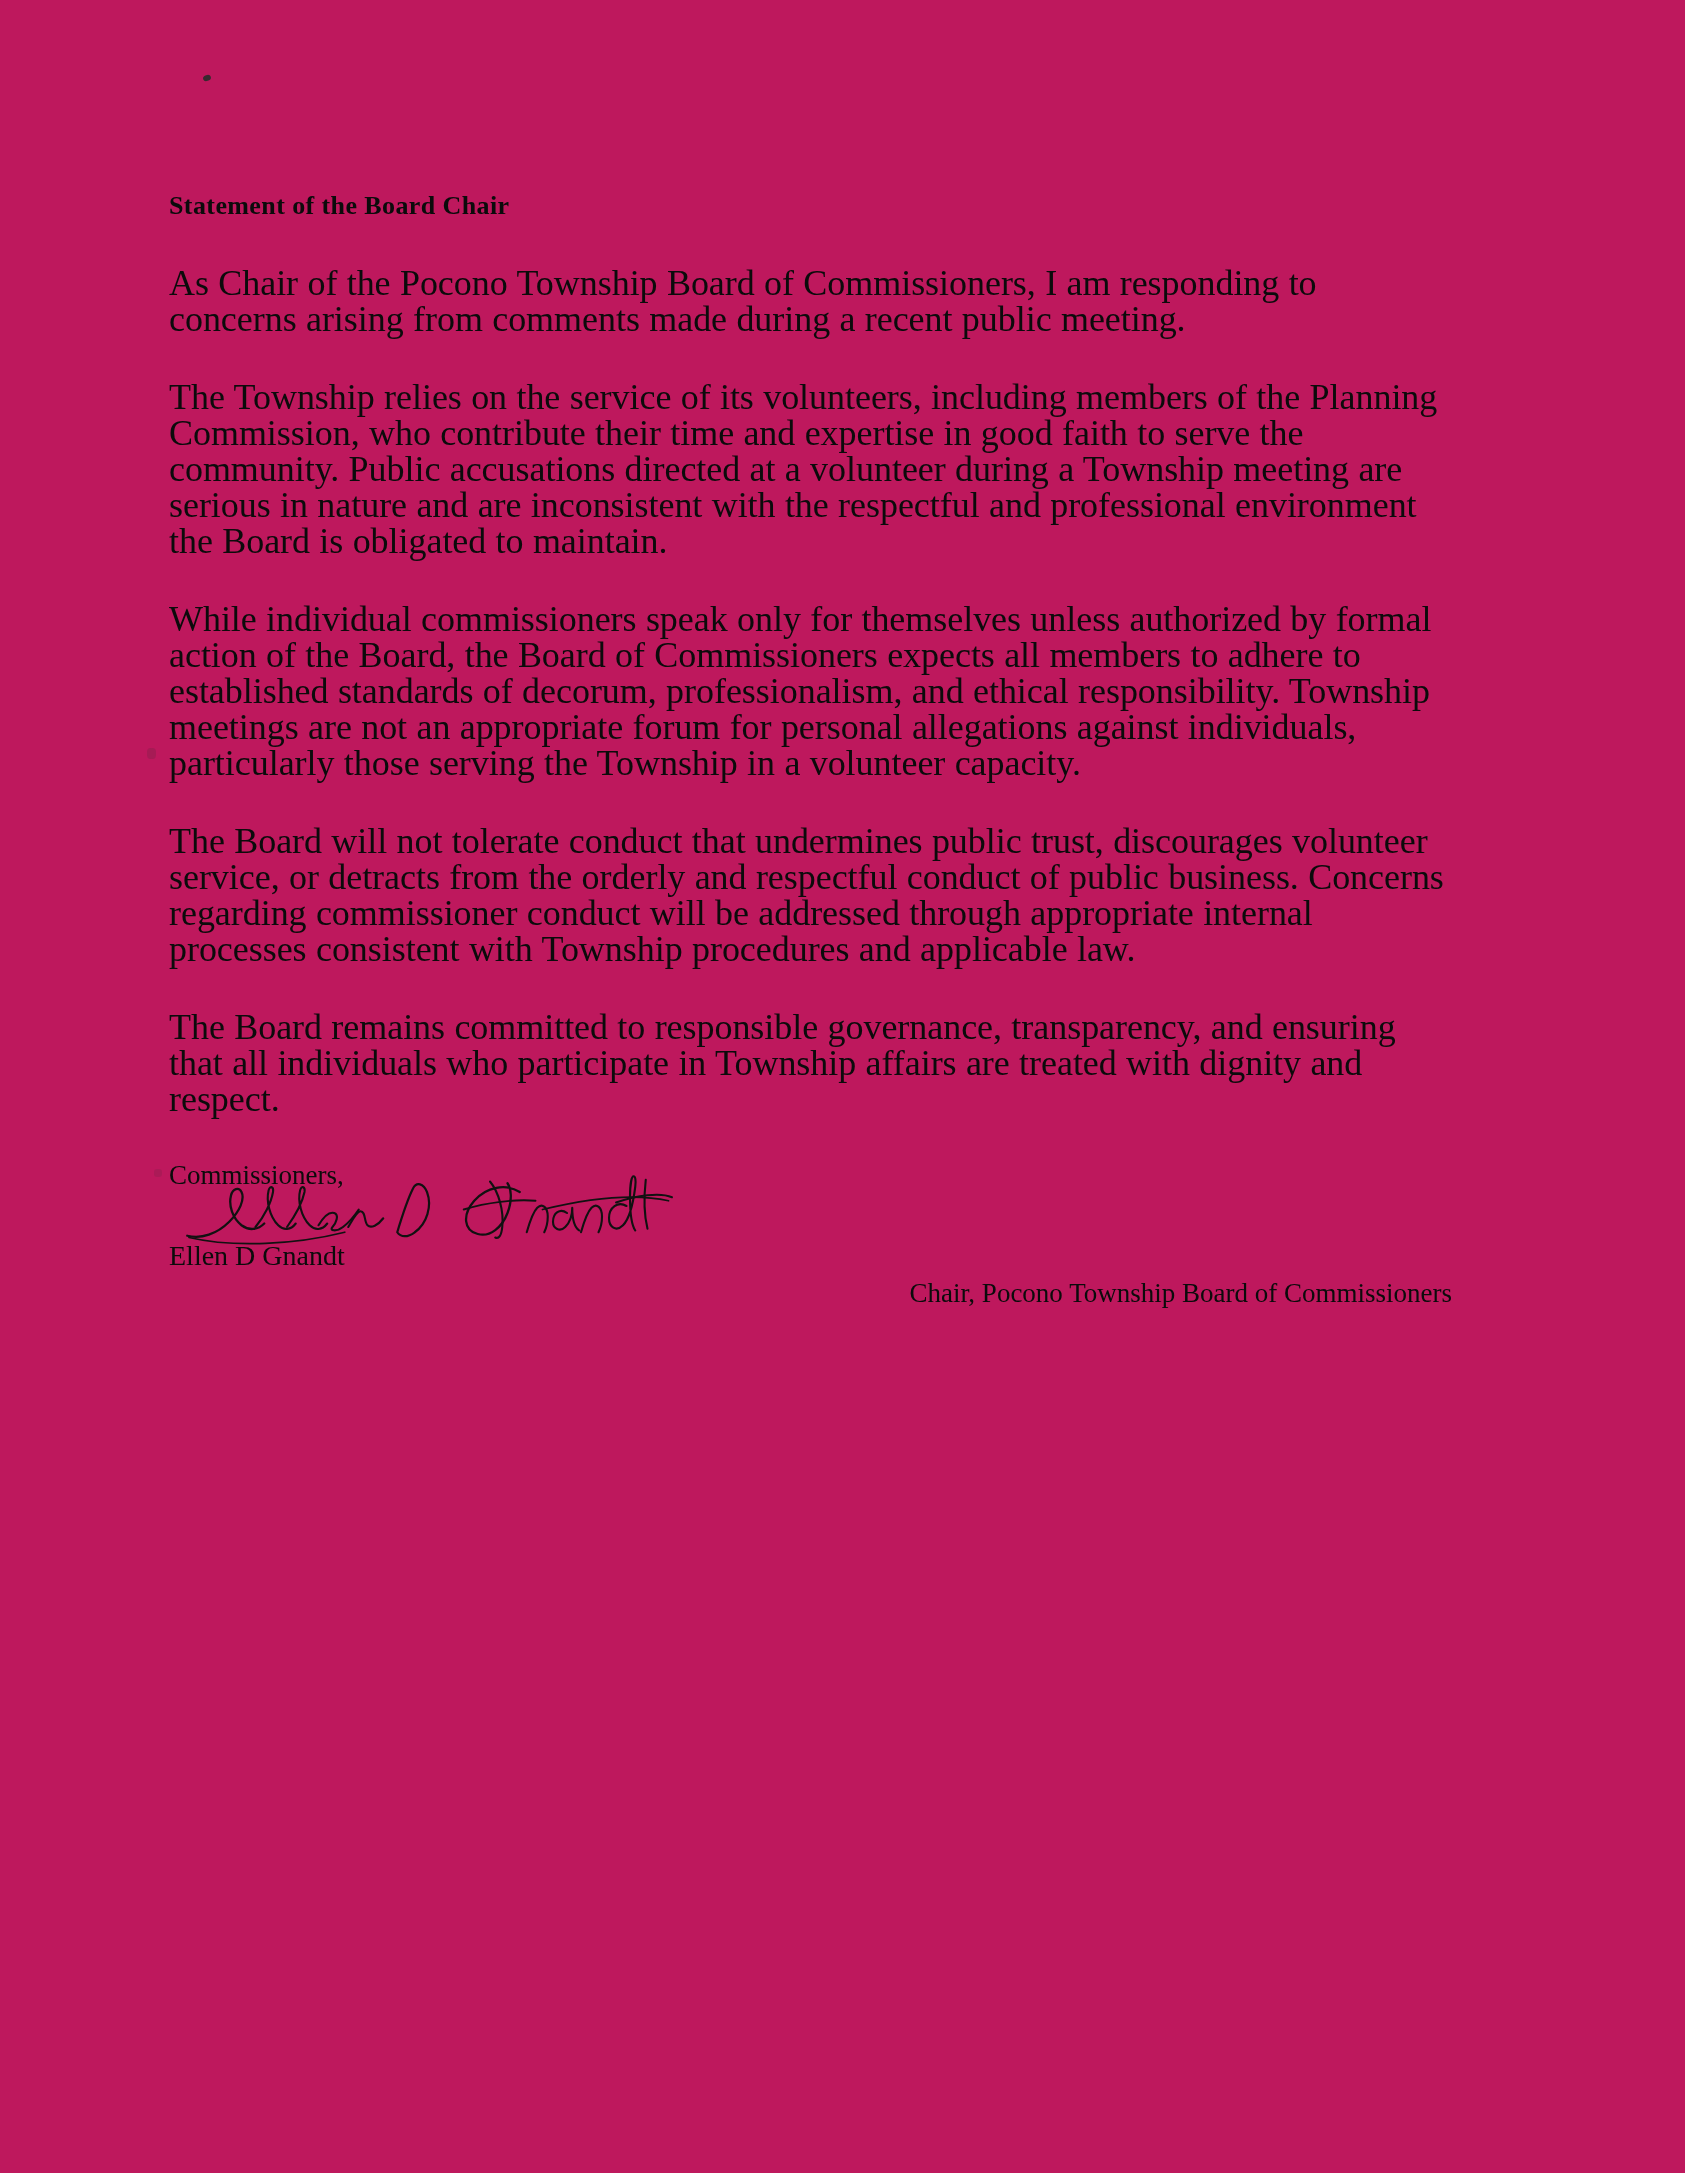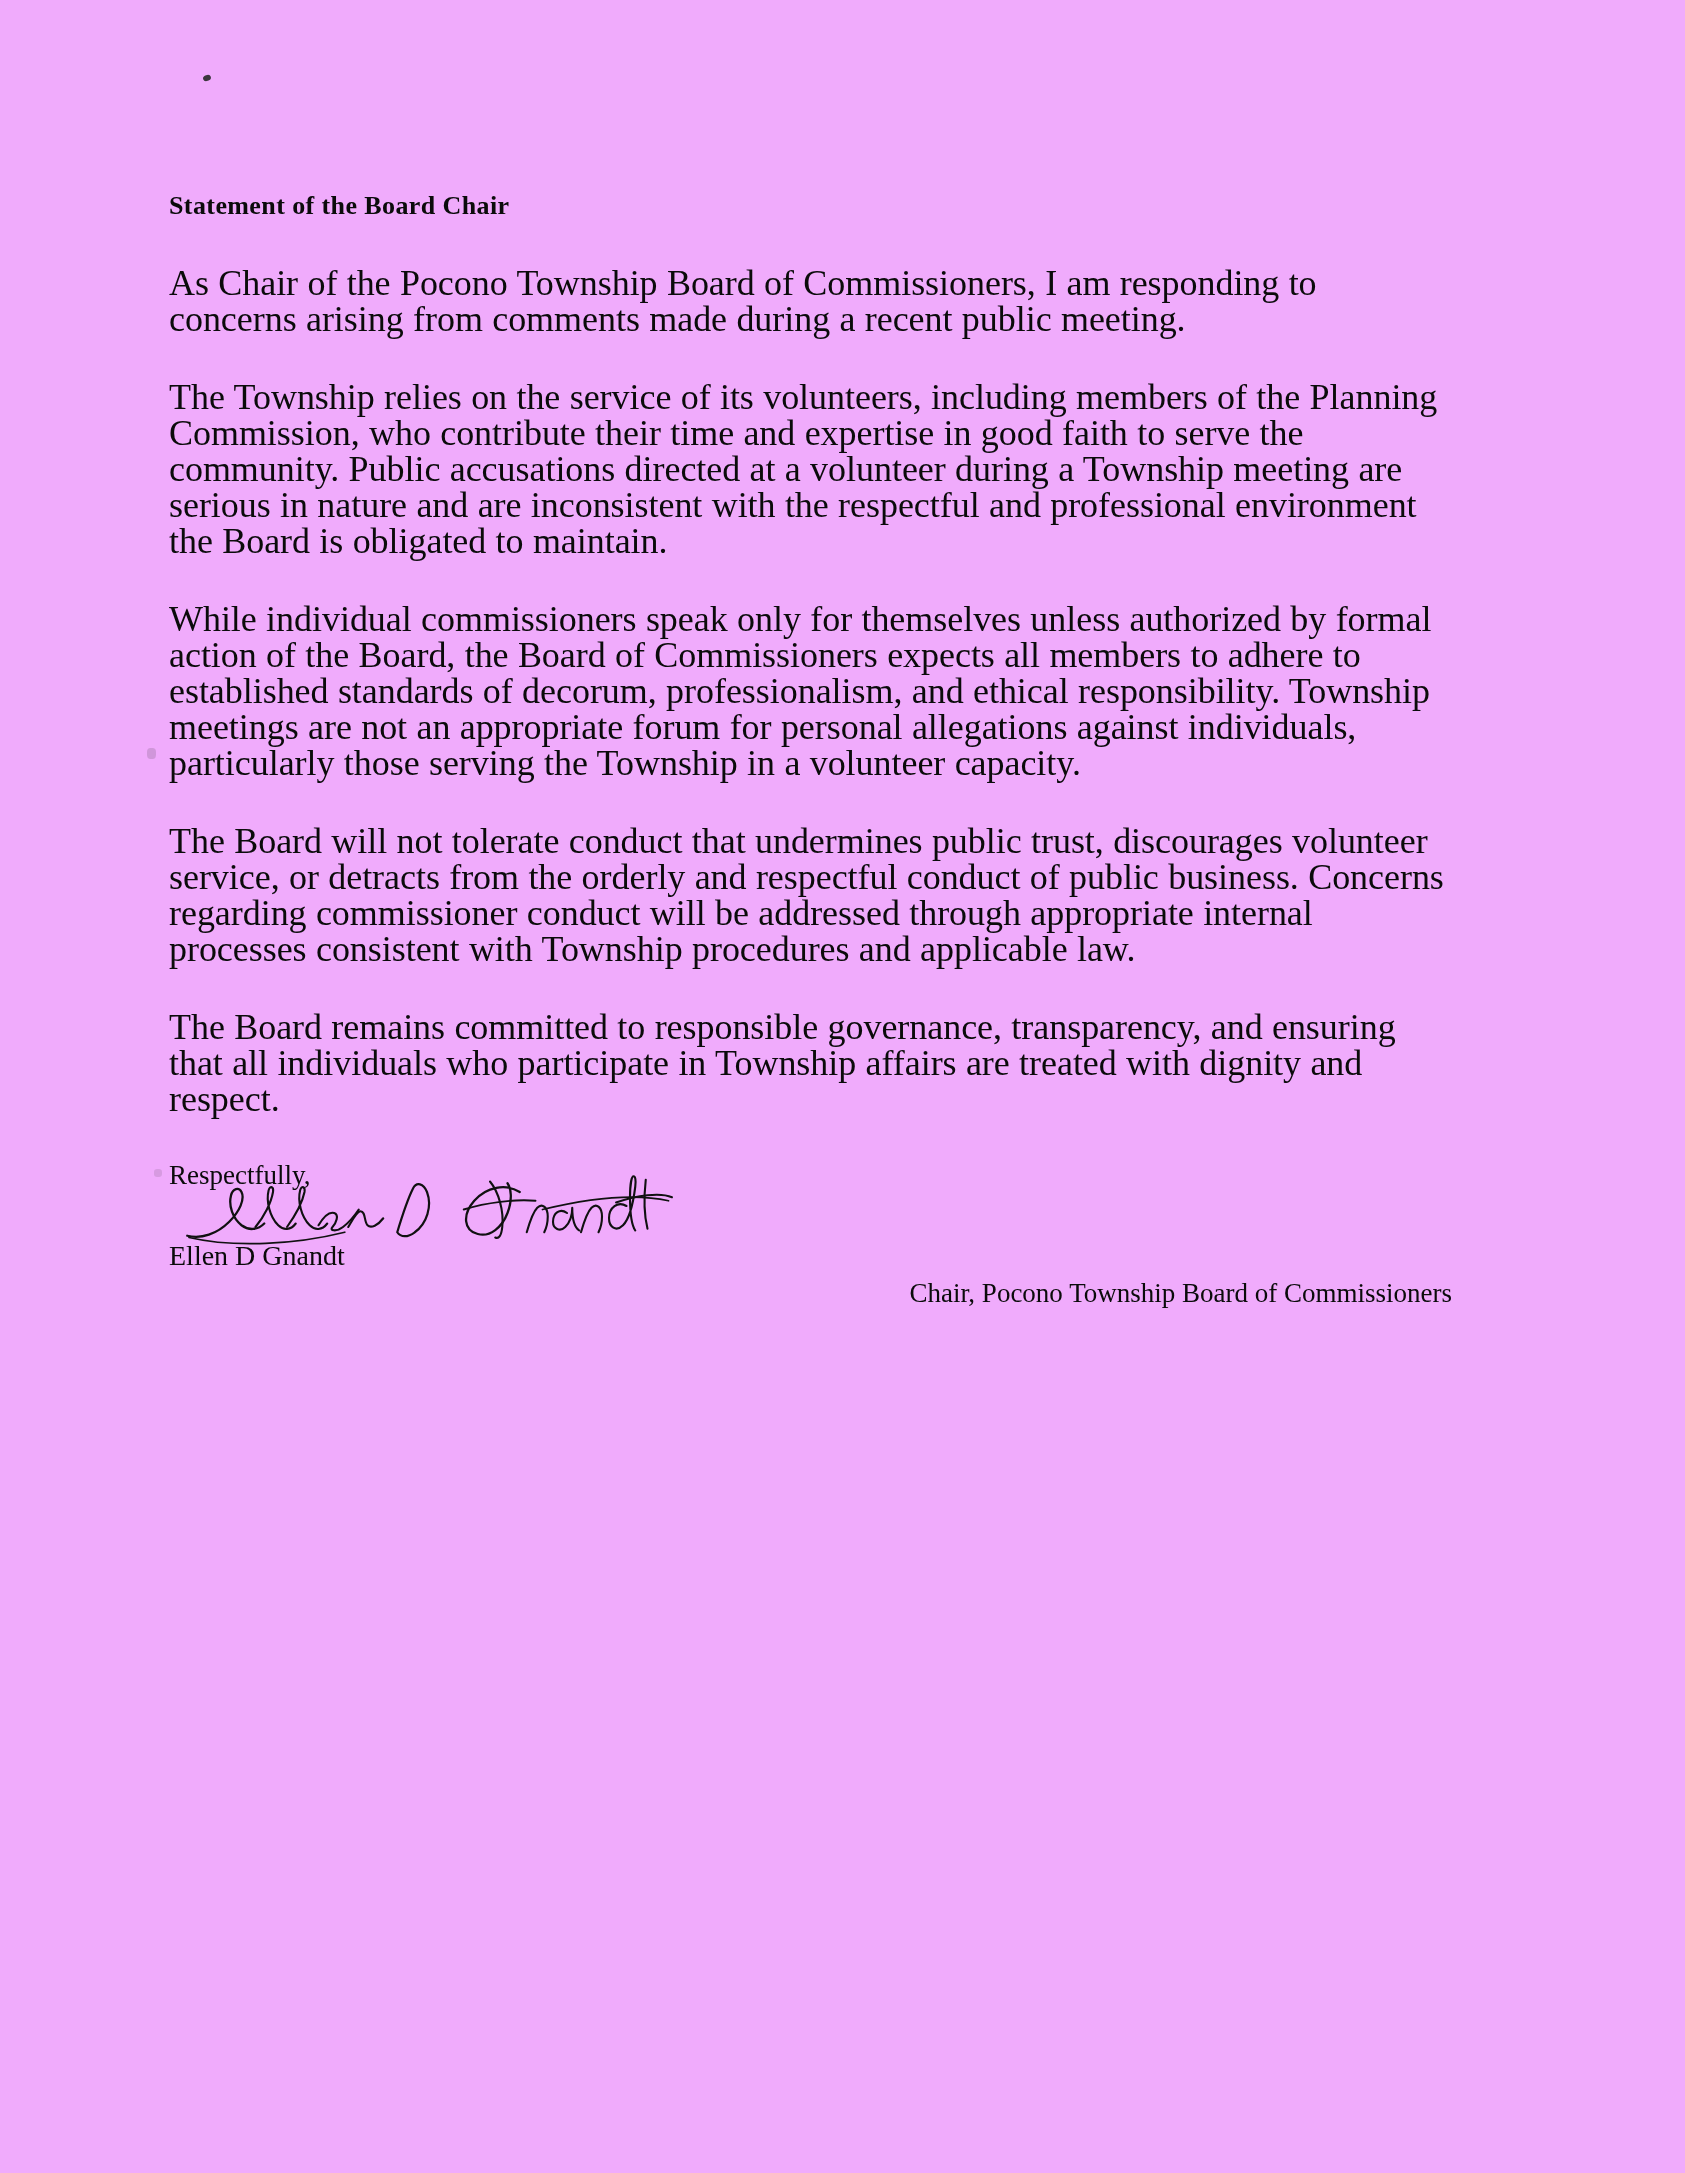--- a/index.html
+++ b/index.html
@@ -15,21 +15,21 @@
     overflow: hidden;
     font-family: "Liberation Serif", "DejaVu Serif", serif;
     color: #0b0b0b;
     -webkit-font-smoothing: antialiased;
   }
 
   
   .page {
     position: absolute;
     inset: 0;
-    background: #f0abfc;
+    background: #be185d;
   }
 
   
   .artifact {
     position: absolute;
     background: #2b2b2b;
     border-radius: 50%;
     pointer-events: none;
   }
   .artifact.dot-top {
@@ -137,21 +137,21 @@
     <p class="para">The Township relies on the service of its volunteers, including members of the Planning Commission, who contribute their time and expertise in good faith to serve the community. Public accusations directed at a volunteer during a Township meeting are serious in nature and are inconsistent with the respectful and professional environment the Board is obligated to maintain.</p>
 
     <p class="para">While individual commissioners speak only for themselves unless authorized by formal action of the Board, the Board of Commissioners expects all members to adhere to established standards of decorum, professionalism, and ethical responsibility. Township meetings are not an appropriate forum for personal allegations against individuals, particularly those serving the Township in a volunteer capacity.</p>
 
     <p class="para">The Board will not tolerate conduct that undermines public trust, discourages volunteer service, or detracts from the orderly and respectful conduct of public business. Concerns regarding commissioner conduct will be addressed through appropriate internal processes consistent with Township procedures and applicable law.</p>
 
     <p class="para">The Board remains committed to responsible governance, transparency, and ensuring that all individuals who participate in Township affairs are treated with dignity and respect.</p>
 
     <div class="signature-block">
 
-      <p class="closing">Respectfully,</p>
+      <p class="closing">Commissioners,</p>
 
       <div class="sig-wrap">
         <svg class="sig-svg" viewBox="0 0 560 96" xmlns="http://www.w3.org/2000/svg" aria-hidden="true">
           <g fill="none" stroke="#111111" stroke-linecap="round" stroke-linejoin="round">
 
             <path d="M6,74 C22,78 40,72 54,58 C66,46 72,32 68,24 C65,18 58,20 56,28 C53,40 58,54 68,62 C76,68 86,68 94,60" stroke-width="2.6"></path>
             <path d="M84,64 C94,52 102,36 104,24 C105,18 101,16 99,22 C96,34 100,52 110,62 C116,68 124,68 130,60" stroke-width="2.4"></path>
             <path d="M120,64 C130,50 138,34 140,24 C141,18 137,16 135,22 C132,34 136,52 146,62 C152,68 160,68 166,60" stroke-width="2.4"></path>
             <path d="M156,62 C162,52 168,46 174,48 C180,50 176,60 172,64 C168,68 176,70 184,64 C192,58 198,50 202,44" stroke-width="2.4"></path>
             <path d="M190,64 C196,54 200,46 204,46 C210,46 208,58 212,62 C216,66 224,62 230,54" stroke-width="2.4"></path>

